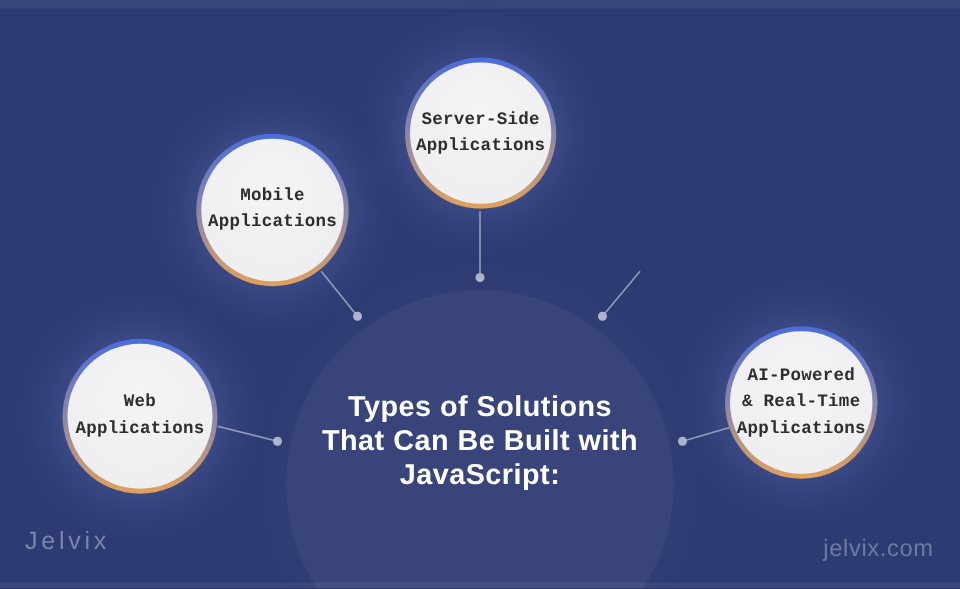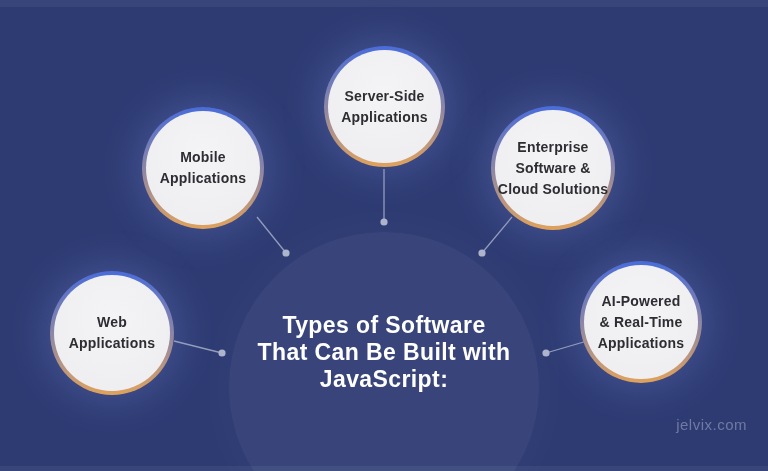--- a/index.html
+++ b/index.html
@@ -47,57 +47,58 @@
 
   
   .node { position: absolute; }
   .ring {
     width: 100%; height: 100%;
     border-radius: 50%;
     padding: 4px;
     box-sizing: border-box;
     background: linear-gradient(180deg, var(--ring-top, #4a6cd9) 0%, #8f87a4 52%, var(--ring-bottom, #e0a25c) 100%);
     box-shadow: 0 0 34px 10px rgba(136,158,240,0.20);
+    font-family: Liberation Mono, monospace;
   }
   .face {
     width: 100%; height: 100%;
     border-radius: 50%;
     background: radial-gradient(circle at 50% 38%, #f4f4f6 0%, var(--circle-fill, #efeff1) 70%);
     display: flex; align-items: center; justify-content: center;
     text-align: center;
   }
   .face .label {
     color: var(--node-text, #2d2d32);
     font-size: 14px;
     line-height: 21px;
     font-weight: 600;
     letter-spacing: 0.2px;
     white-space: pre-line;
   }
 
   .node-web        { left: 50px;  top: 271px; width: 124px; height: 124px; }
-  .node-mobile     { left: 142px; top: 107px; width: 122px; height: 122px; }
+  .node-mobile     { left: 157px; top: 107px; width: 122px; height: 122px; }
   .node-server     { left: 324px; top: 46px;  width: 121px; height: 121px; }
   .node-enterprise { left: 491px; top: 106px; width: 124px; height: 124px; }
   .node-ai         { left: 580px; top: 261px; width: 122px; height: 122px; }
 
   
   .logo {
     position: absolute;
     left: 20px; top: 422px;
     color: var(--logo-text, #7b85ab);
     font-size: 20px;
     font-weight: 300;
     letter-spacing: 3px;
   }
   .website {
     position: absolute;
-    right: 21px; top: 416px;
+    right: 21px; top: 429px;
     color: var(--website-text, #6f7aa2);
-    font-size: 15px;
+    font-size: 19px;
     letter-spacing: 0.5px;
   }
 </style>
 </head>
 <body>
 
 <div id="stage">
 
   <div class="edge-band top"></div>
   <div class="edge-band bottom"></div>
@@ -147,39 +148,31 @@
 
   <div class="node node-server">
     <div class="ring">
       <div class="face">
         <span class="label">Server-Side
 Applications</span>
       </div>
     </div>
   </div>
 
-  <div class="node node-enterprise">
-    <div class="ring">
-      <div class="face">
-        <span class="label">Enterprise
-Software &amp;
-Cloud Solutions</span>
-      </div>
-    </div>
-  </div>
 
   <div class="node node-ai">
     <div class="ring">
       <div class="face">
         <span class="label">AI-Powered
 &amp; Real-Time
 Applications</span>
       </div>
     </div>
   </div>
 
-  <h1 class="title" style="margin:0; font-size:23px;">Types of Software
+  <h1 class="title" style="margin:0; font-size:23px;">Types of Solutions
 That Can Be Built with
 JavaScript:</h1>
 
+  <div class="logo">Jelvix</div>
   <div class="website">jelvix.com</div>
 
 </div>
 
 </body></html>

